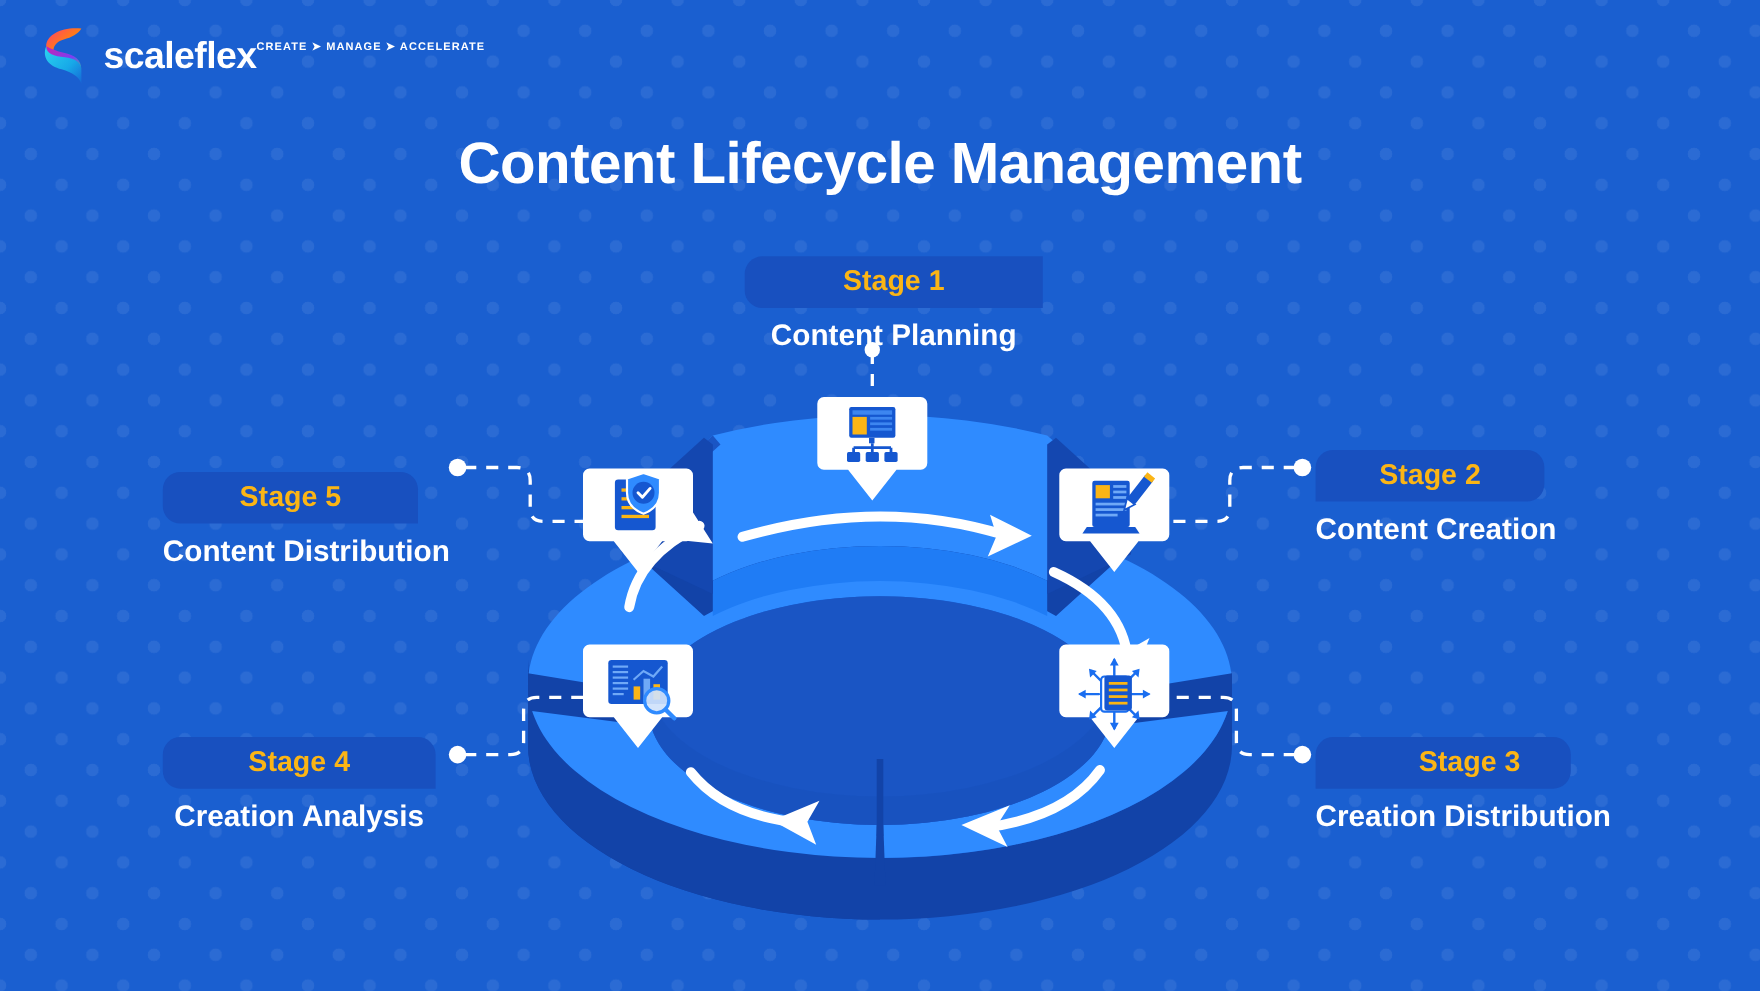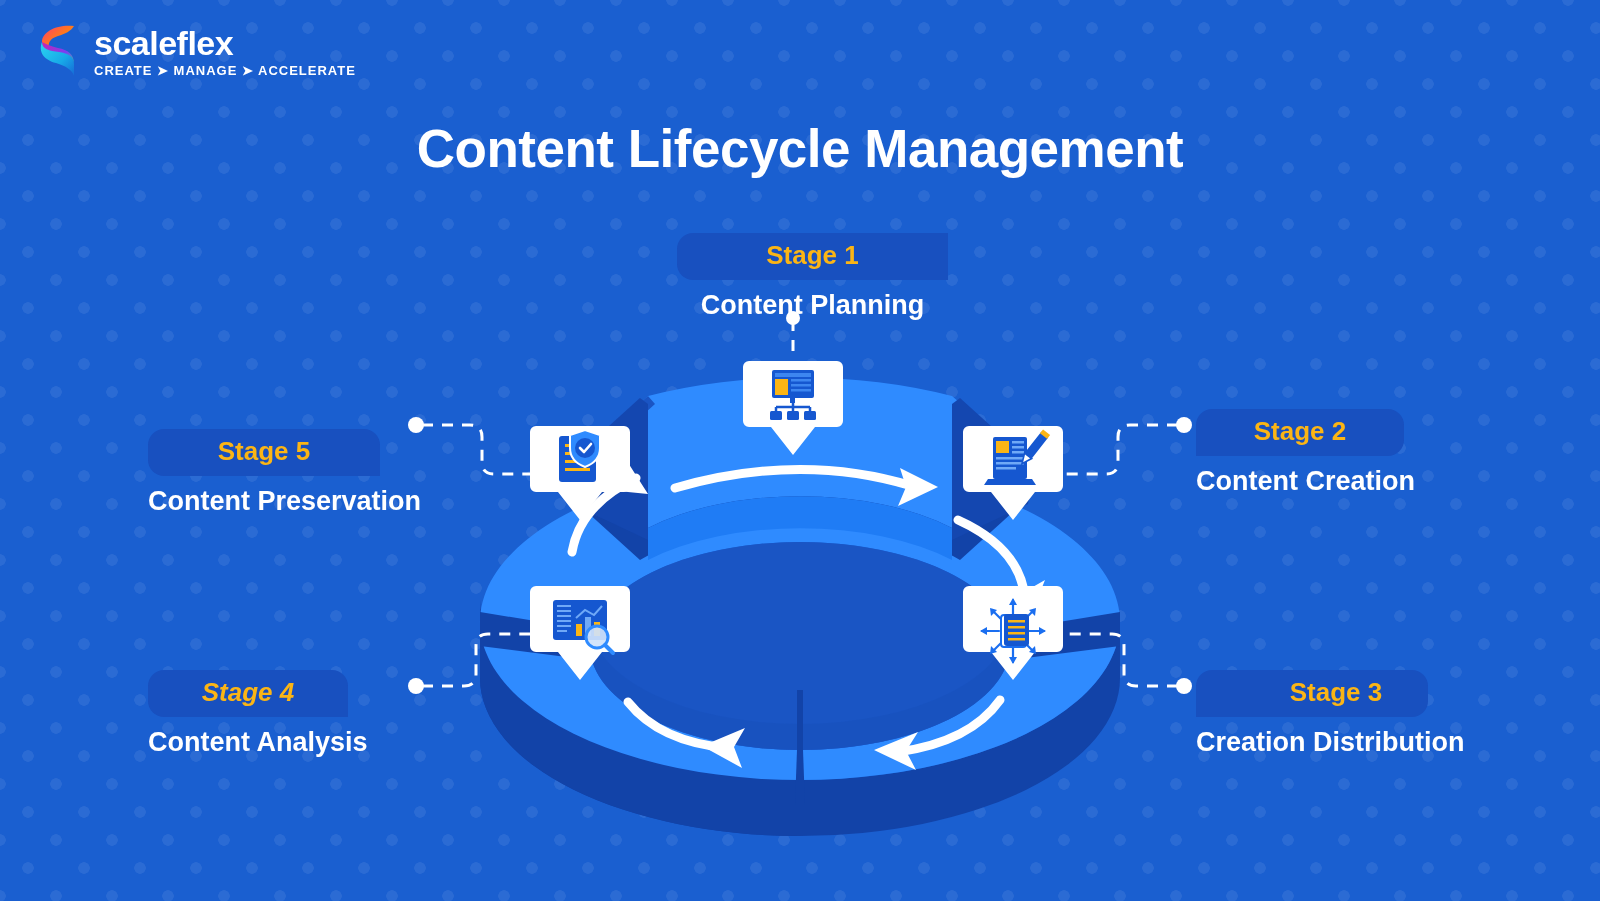--- a/index.html
+++ b/index.html
@@ -16,26 +16,26 @@
       radial-gradient(circle, rgba(255,255,255,0.075) 5.5px, transparent 6px),
       radial-gradient(circle, rgba(255,255,255,0.075) 5.5px, transparent 6px);
     background-size:56px 56px, 56px 56px;
     background-position:0 0, 28px 28px;
     z-index:0;
   }
   #stage { position:absolute; inset:0; z-index:2; }
 
   
   #logo { position:absolute; left:34px; top:22px; display:flex; align-items:center; gap:12px; }
-  #logo-wordmark { display:flex; flex-direction:column; line-height:1; }
+  #logo-wordmark { display:flex; flex-direction:row; line-height:1; }
   #logo-name {
     font-size:34px; font-weight:700; color:#ffffff; letter-spacing:-0.5px;
   }
   #logo-tagline {
-    font-size:13px; font-weight:700; color:#ffffff;
+    font-size:10px; font-weight:700; color:#ffffff;
     letter-spacing:1.0px; margin-top:4px; white-space:nowrap;
   }
 
   
   #page-title {
     position:absolute; left:0; right:0; top:118px;
     text-align:center; color:#ffffff;
     font-size:53px; font-weight:700; letter-spacing:-0.5px;
   }
 
@@ -58,21 +58,21 @@
   #block-stage1 .stage-pill { width:271px; border-radius:16px 0 0 16px; }
   #block-stage1 .stage-name { text-align:center; }
 
   #block-stage5 { left:148px; top:429px; text-align:center; }
   #block-stage5 .stage-pill { width:232px; border-radius:16px 16px 0 16px; }
 
   #block-stage2 { left:1196px; top:409px; text-align:center; }
   #block-stage2 .stage-pill { width:208px; border-radius:16px 16px 16px 0; }
 
   #block-stage4 { left:148px; top:670px; text-align:center; }
-  #block-stage4 .stage-pill { width:200px; border-radius:16px 16px 0 16px;font-style:italic; }
+  #block-stage4 .stage-pill { width:248px; border-radius:16px 16px 0 16px; }
 
   #block-stage3 { left:1196px; top:670px; text-align:center; }
   #block-stage3 .stage-pill { width:232px; border-radius:16px 16px 16px 0;padding-left:48px; }
 
   
   #connector-svg, #donut-svg, #icons-svg { position:absolute; inset:0; }
   #connector-svg { z-index:3; }
   #donut-svg { z-index:1; }
   #icons-svg { z-index:4; }
 </style>
@@ -319,31 +319,31 @@
 
   <div id="page-title">Content Lifecycle Management</div>
 
   <div class="stage-block" id="block-stage1">
     <div class="stage-pill">Stage 1</div>
     <div class="stage-name">Content Planning</div>
   </div>
 
   <div class="stage-block" id="block-stage5">
     <div class="stage-pill">Stage 5</div>
-    <div class="stage-name">Content Preservation</div>
+    <div class="stage-name">Content Distribution</div>
   </div>
 
   <div class="stage-block" id="block-stage2">
     <div class="stage-pill">Stage 2</div>
     <div class="stage-name">Content Creation</div>
   </div>
 
   <div class="stage-block" id="block-stage4">
     <div class="stage-pill">Stage 4</div>
-    <div class="stage-name">Content Analysis</div>
+    <div class="stage-name">Creation Analysis</div>
   </div>
 
   <div class="stage-block" id="block-stage3">
     <div class="stage-pill">Stage 3</div>
     <div class="stage-name">Creation Distribution</div>
   </div>
 
 </div>
 
 </body></html>

